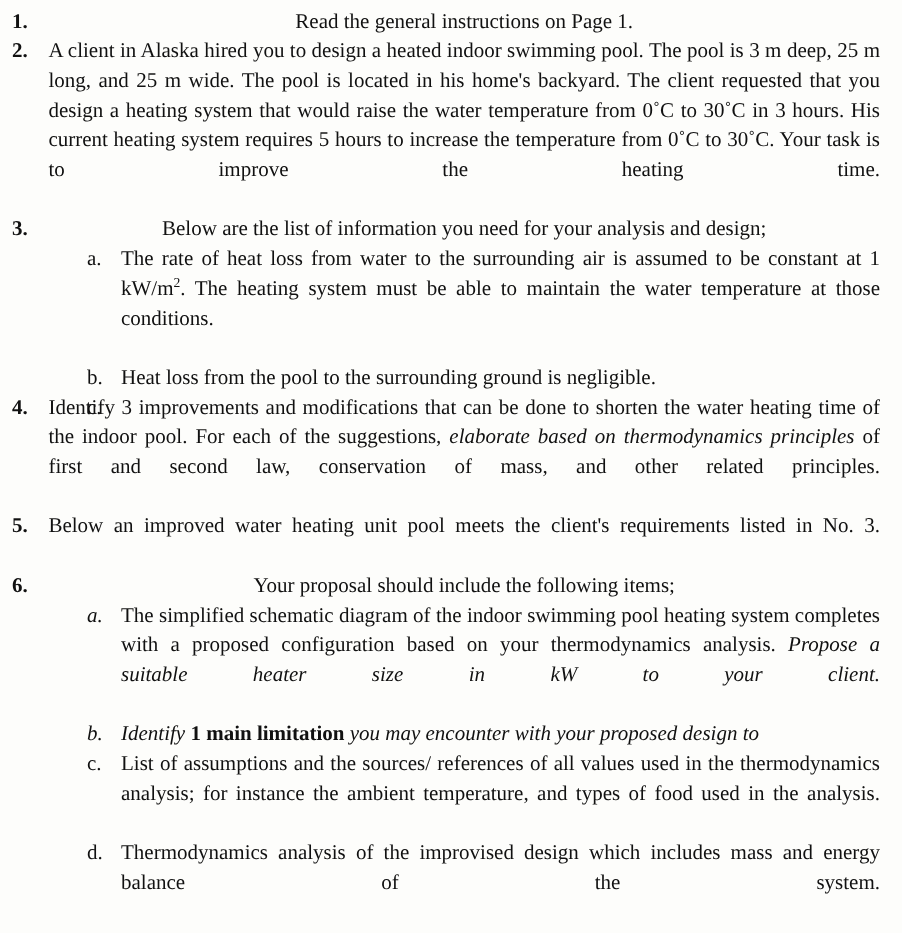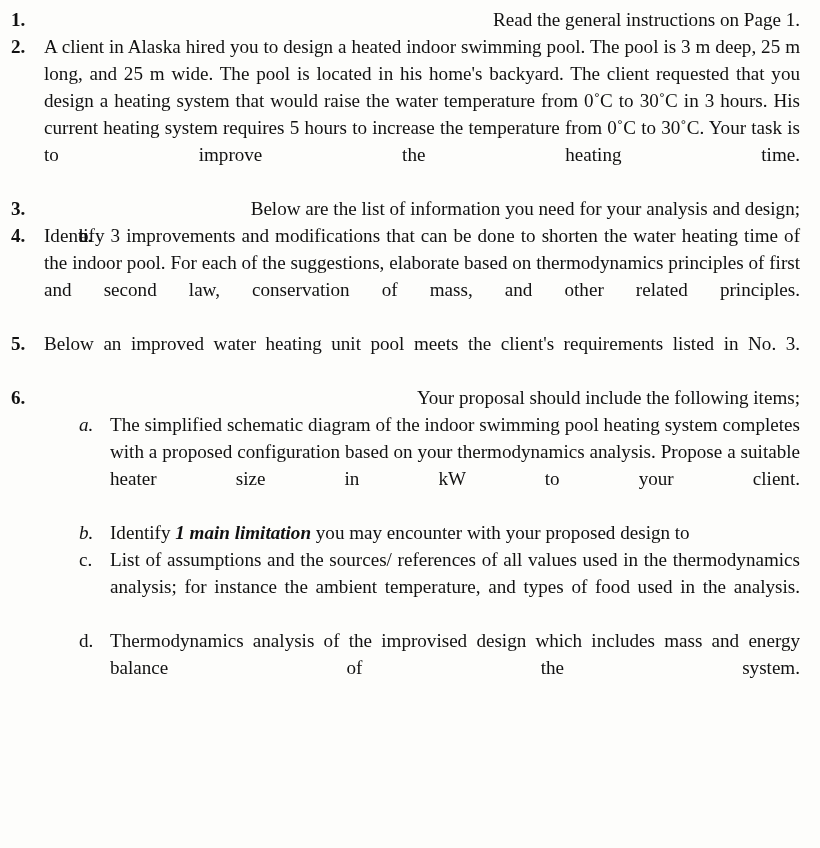--- a/index.html
+++ b/index.html
@@ -55,21 +55,21 @@
     display: block;
   }
 
   
   .body { text-align: justify; }
   .body::after {
     content: "";
     display: inline-block;
     width: 100%;
   }
-  .nojust, .nojust .body { text-align: right; }
+  .nojust, .nojust .body { text-align: center; }
   .nojust .body::after { display: none; }
 
   ol.lvl2 {
     list-style: none;
     margin: 0;
     padding: 0;
   }
 
   li.subitem {
     position: relative;
@@ -101,22 +101,22 @@
   }
   li.subitem > .body::after {
     content: "";
     display: inline-block;
     width: 100%;
   }
   li.subitem.nojust > .body { text-align: left; }
   li.subitem.nojust > .body::after { display: none; }
 
   b, .b { font-weight: normal; }
-  i, .i { }
-  .bi { font-weight: bold; font-style: italic; }
+  i, .i { font-style: italic; }
+  .bi { font-weight: bold; }
 
   sup {
     font-size: 0.65em;
     vertical-align: super;
     line-height: 0;
   }
 </style>
 </head>
 <body style="background: rgb(253, 253, 251); color: rgb(17, 17, 17);">
 
@@ -134,23 +134,25 @@
       <span class="body">A client in Alaska hired you to design a heated indoor swimming pool. The pool is 3 m deep, 25 m long, and 25 m wide. The pool is located in his home's backyard. The client requested that you design a heating system that would raise the water temperature from 0˚C to 30˚C in 3 hours. His current heating system requires 5 hours to increase the temperature from 0˚C to 30˚C. Your task is to improve the heating time.</span>
     </li>
 
     <li class="item nojust">
       <span class="marker">3.</span>
       <span class="body">Below are the list of information you need for your analysis and design;</span>
     </li>
     <ol class="lvl2">
       <li class="subitem">
         <span class="marker">a.</span>
+        <span class="body">The rate of heat loss from water to the surrounding air is assumed to be constant at 1 kW/m<sup>2</sup>. The heating system must be able to maintain the water temperature at those conditions.</span>
       </li>
       <li class="subitem nojust">
         <span class="marker">b.</span>
+        <span class="body">Heat loss from the pool to the surrounding ground is negligible.</span>
       </li>
       <li class="subitem nojust">
         <span class="marker">c.</span>
       </li>
     </ol>
 
     <li class="item">
       <span class="marker">4.</span>
       <span class="body"><span class="b">Identify 3 improvements</span><span> and </span><span class="b">modifications</span><span> that can be done to shorten the water heating time of the indoor pool. For each of the suggestions, </span><span class="i">elaborate based on thermodynamics principles</span><span> of first and second law, conservation of mass, and other related principles.</span></span>
     </li>

